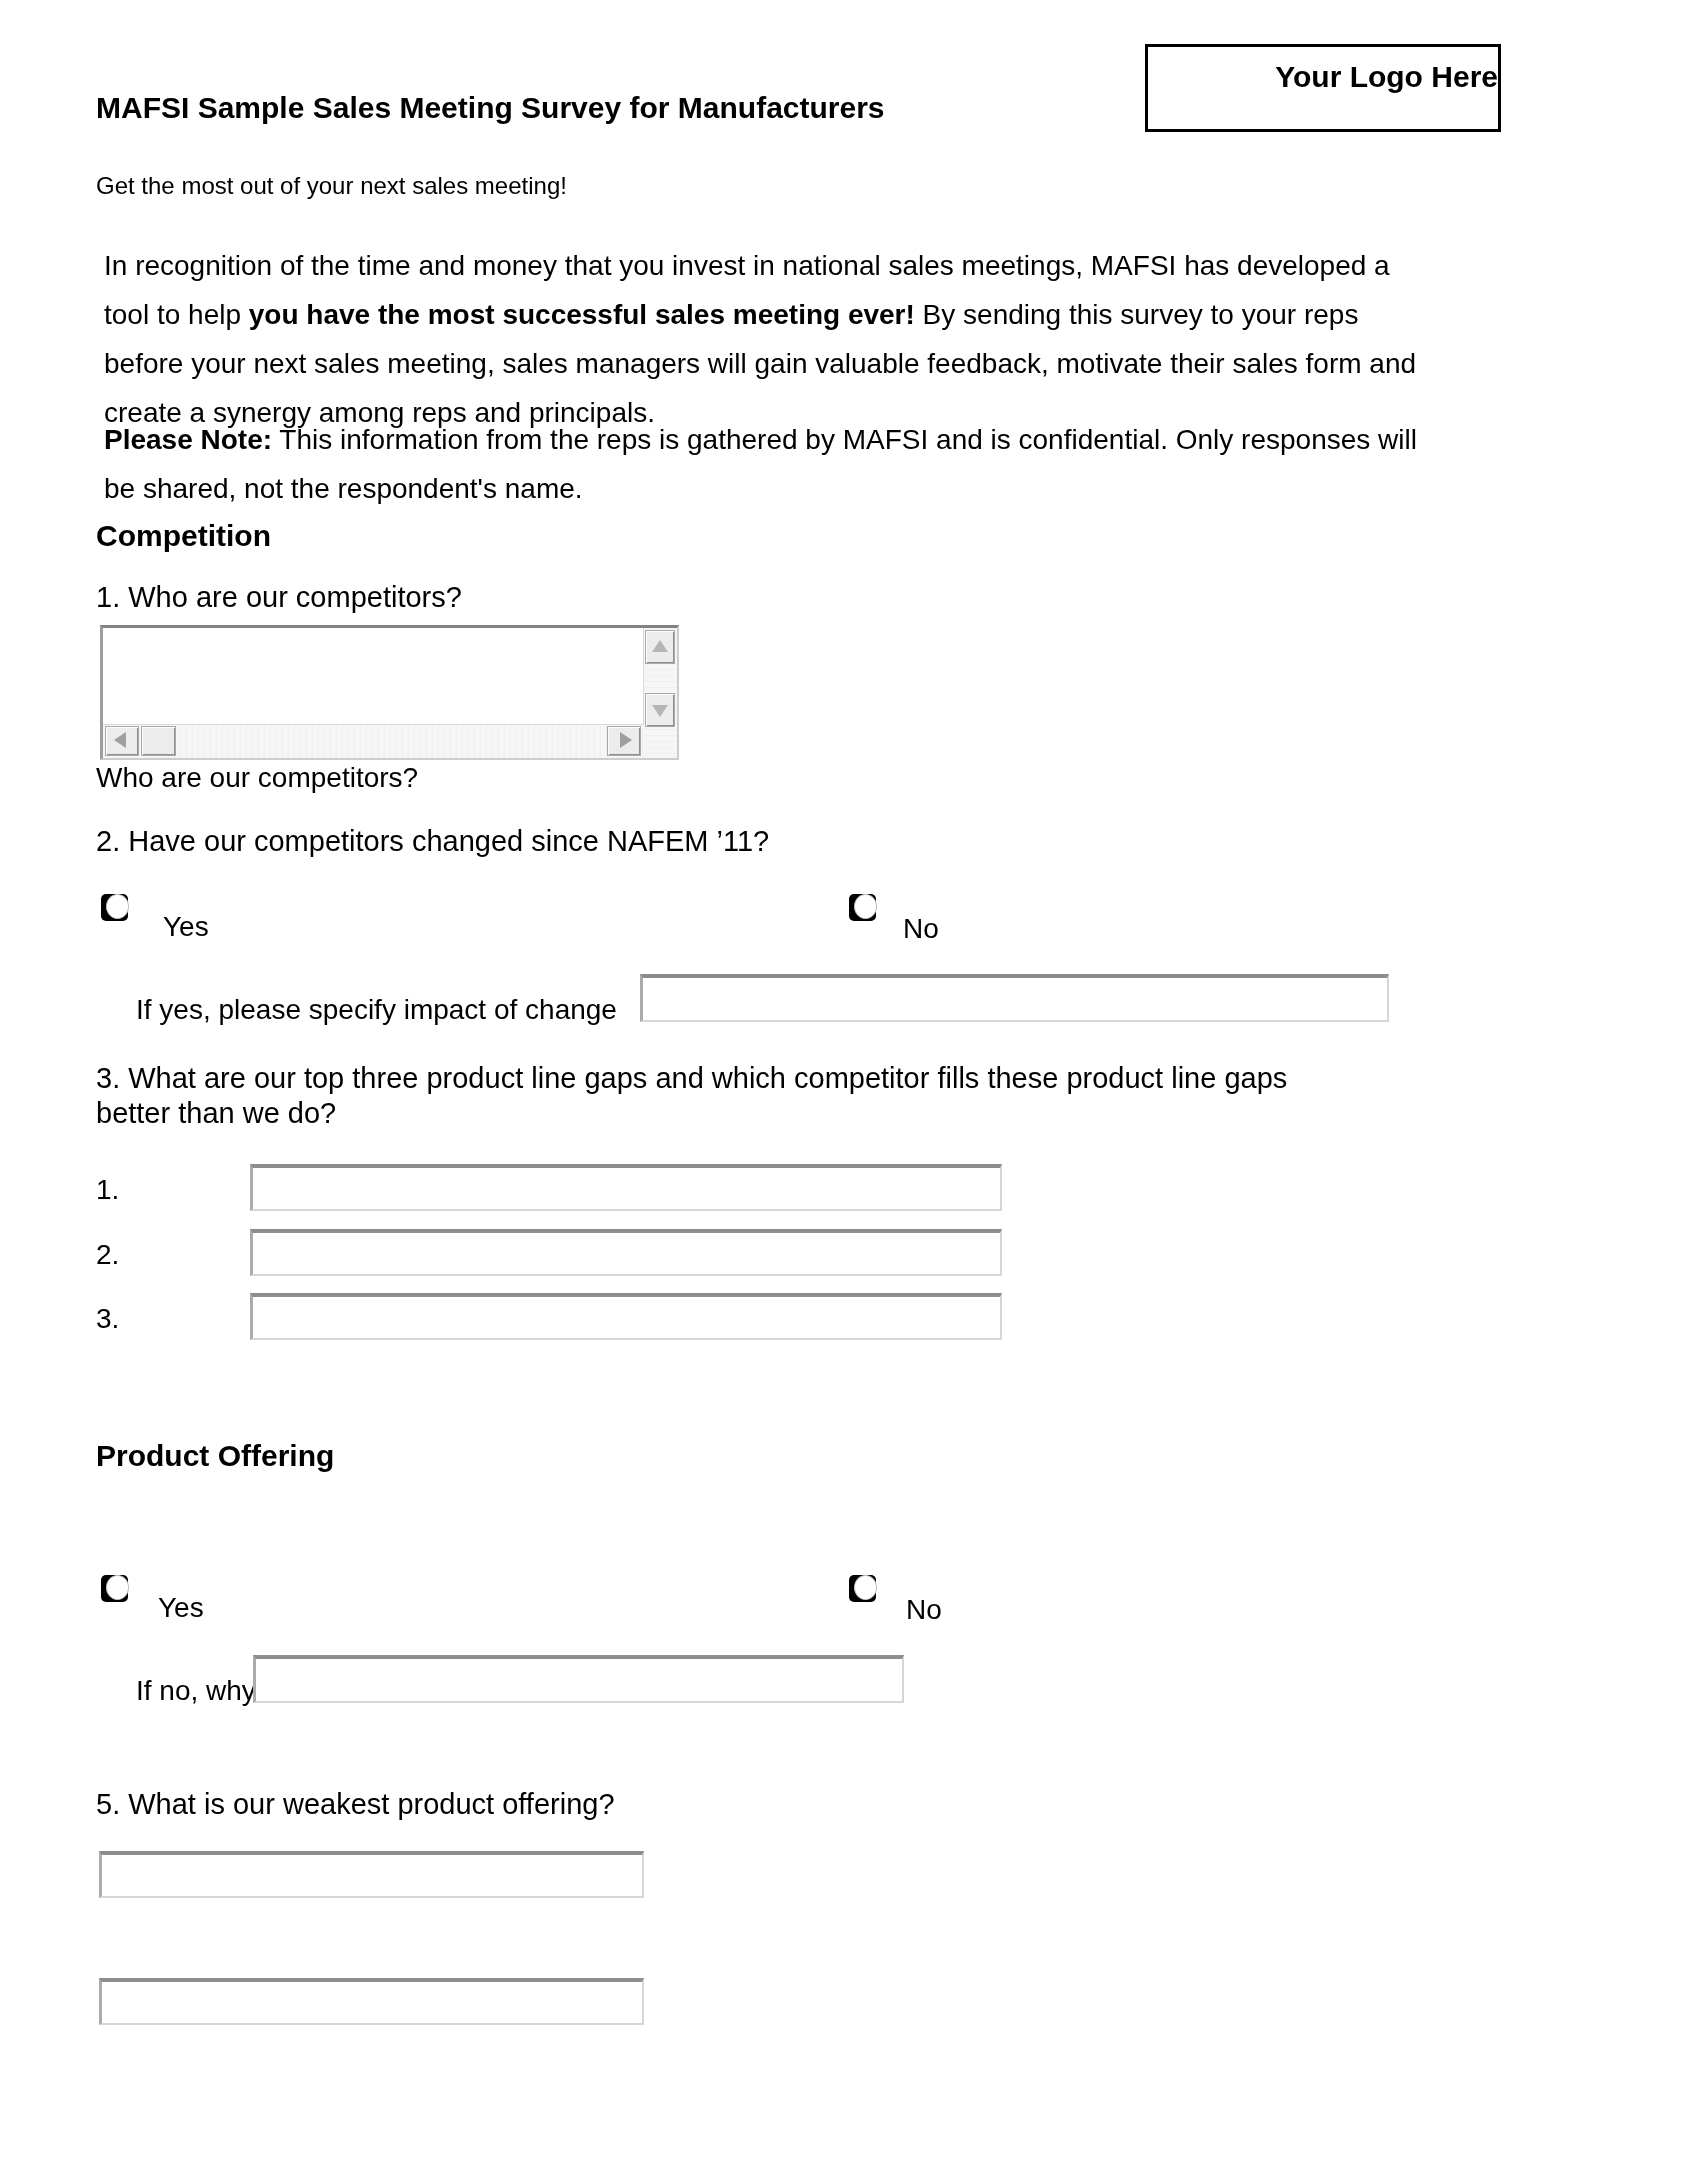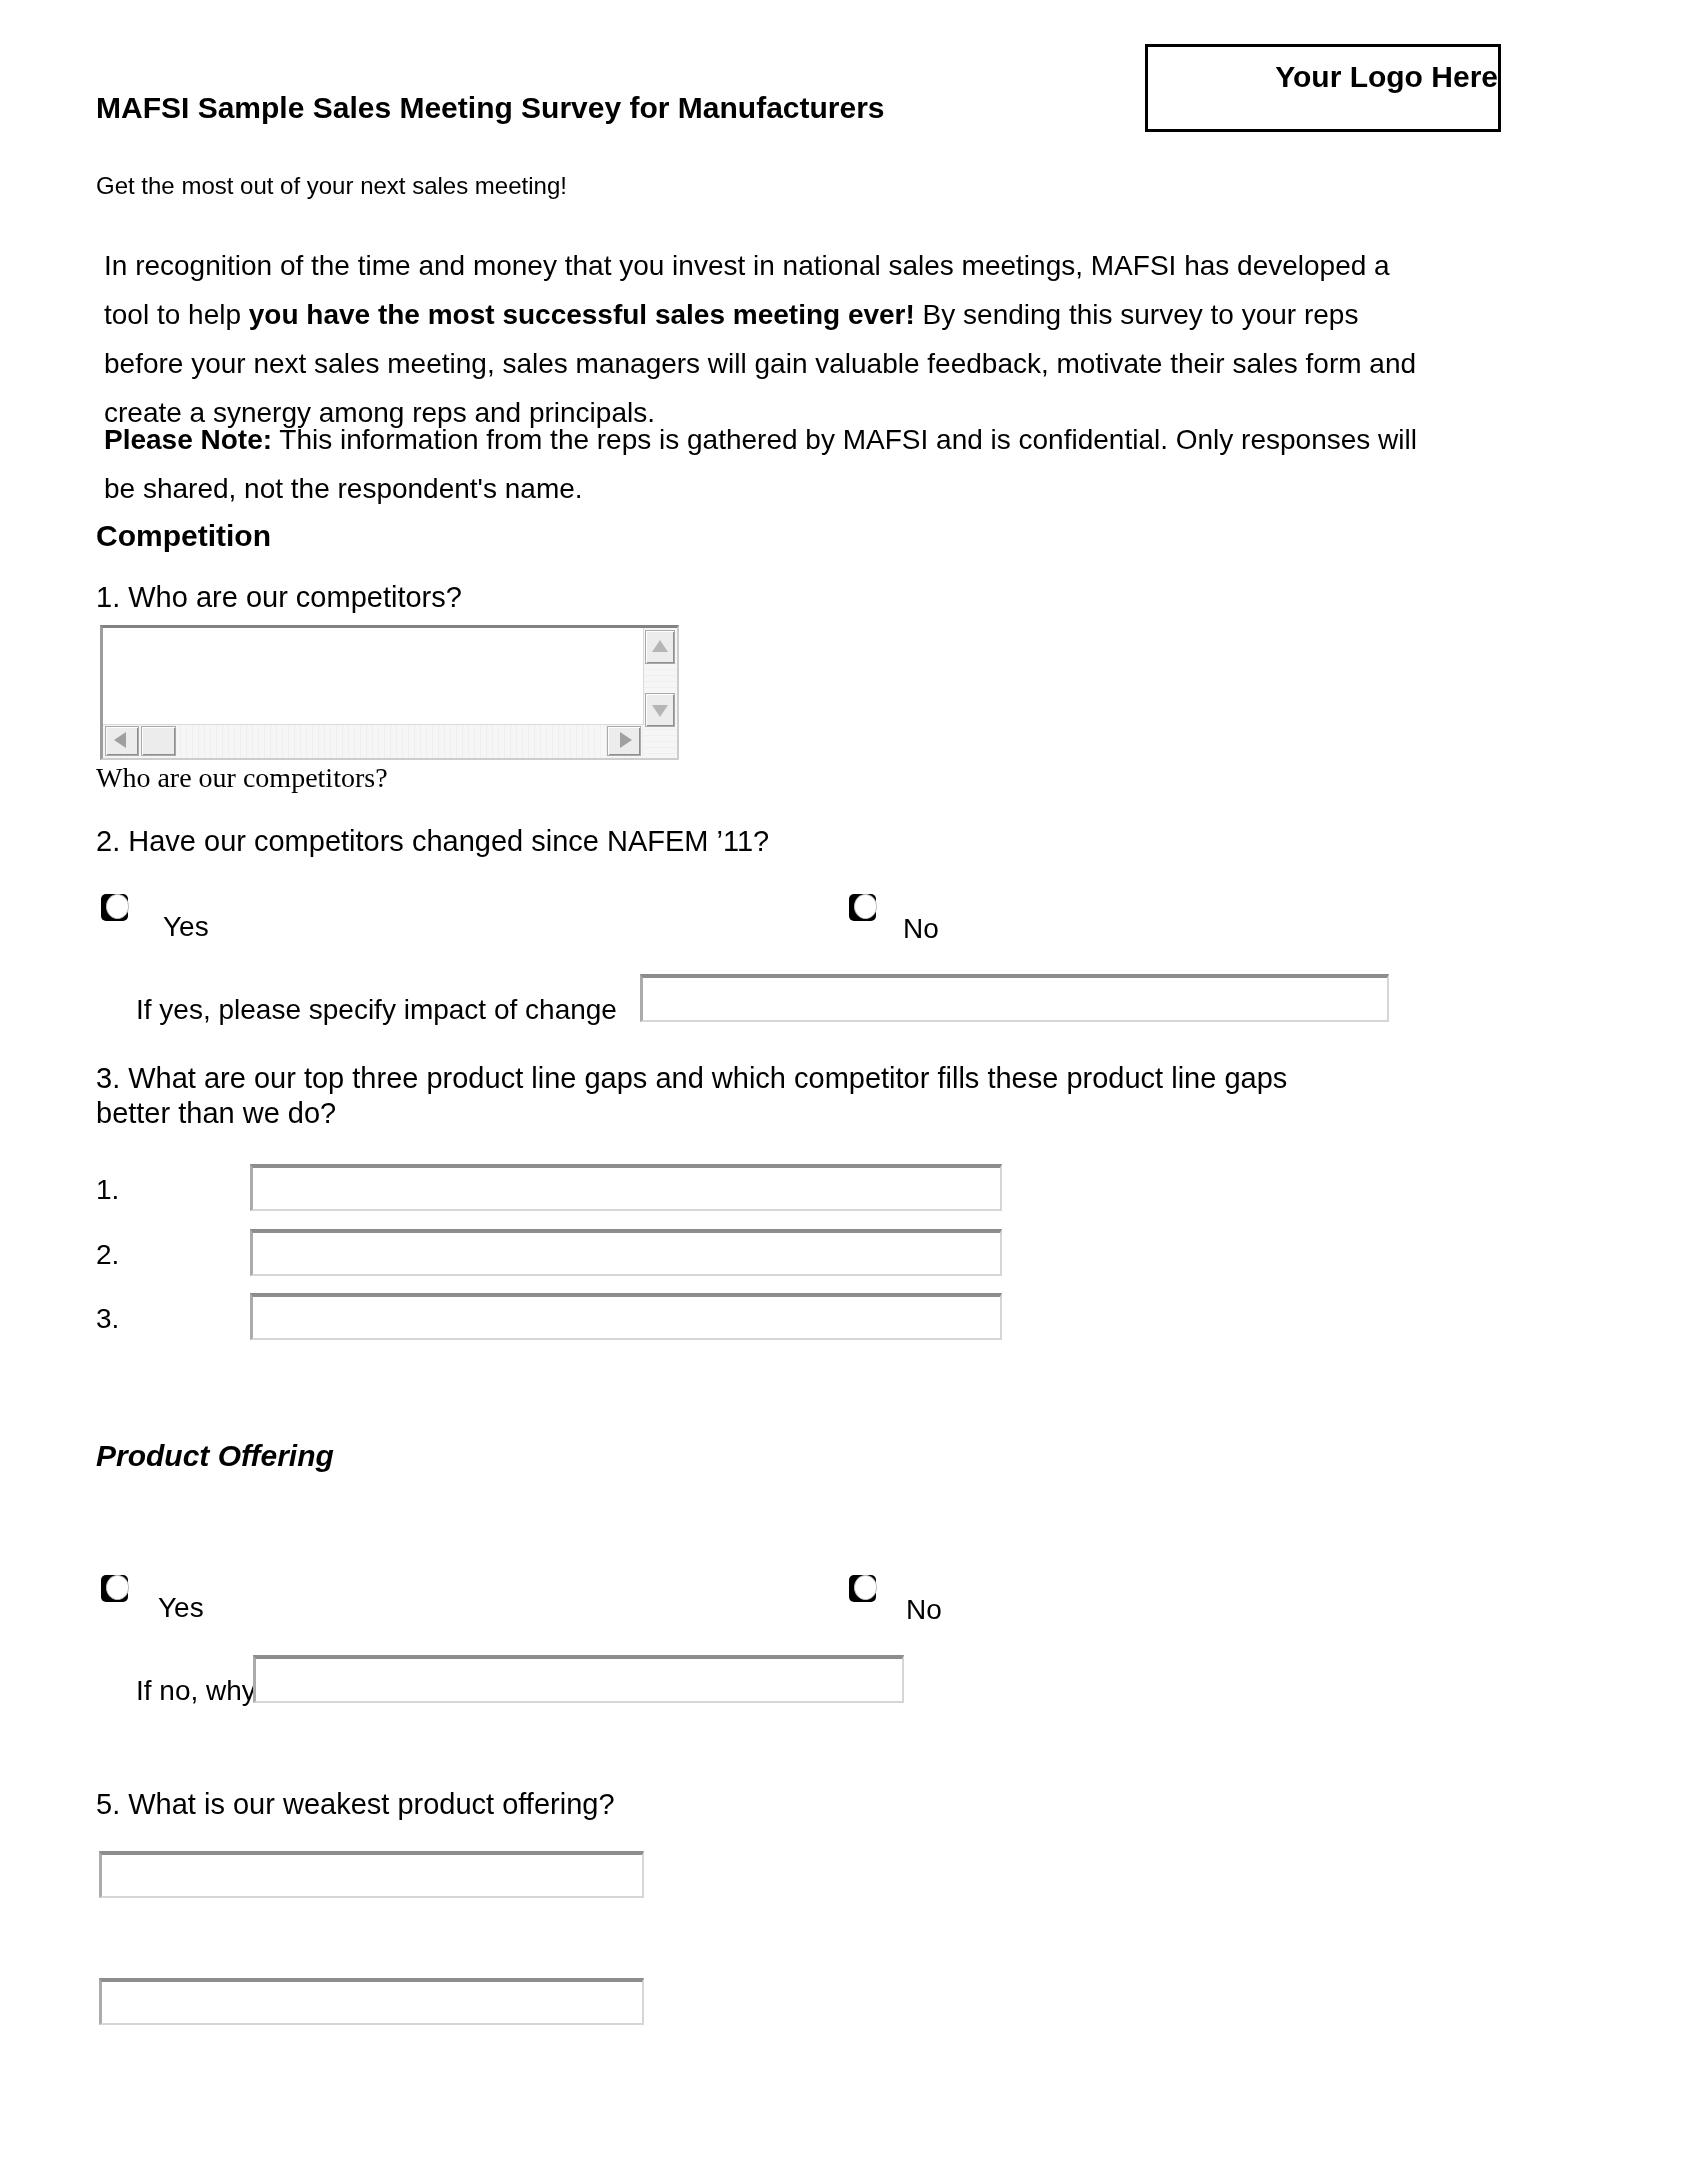--- a/index.html
+++ b/index.html
@@ -15,24 +15,24 @@
   .para{position:absolute;left:104px;font-size:28px;line-height:49px;
         white-space:pre-line;width:1569px;}
   .intro{top:241px;}
   .note{top:415px;}
 
   
   .h-sec{position:absolute;left:96px;font-size:30px;font-weight:bold;}
   .h-q{position:absolute;left:96px;font-size:29px;font-weight:normal;white-space:pre-line;line-height:35px;}
   .sec-competition{top:519px;}
   .q1-heading{top:580px;}
-  .q1-caption{position:absolute;left:96px;top:762px;font-size:28px;font-family:Liberation Serif, serif;}
+  .q1-caption{position:absolute;left:96px;top:762px;font-size:28px;}
   .q2-heading{top:824px;}
   .q3-heading{top:1061px;}
-  .sec-product{top:1439px;font-style:italic;}
+  .sec-product{top:1439px;}
   .q4-heading{top:1504px;}
   .q5-heading{top:1787px;}
   .q6-heading{top:1935px;}
 
   
   .ta-widget{position:absolute;left:100px;top:625px;width:579px;height:135px;
              box-sizing:border-box;background:#fff;
              border-top:3px solid #828282;border-left:3px solid #9d9d9d;
              border-right:2px solid #cdcdcd;border-bottom:2px solid #cdcdcd;}
   .ta-content{position:absolute;left:0;top:0;right:33px;bottom:33px;background:#fff;}

